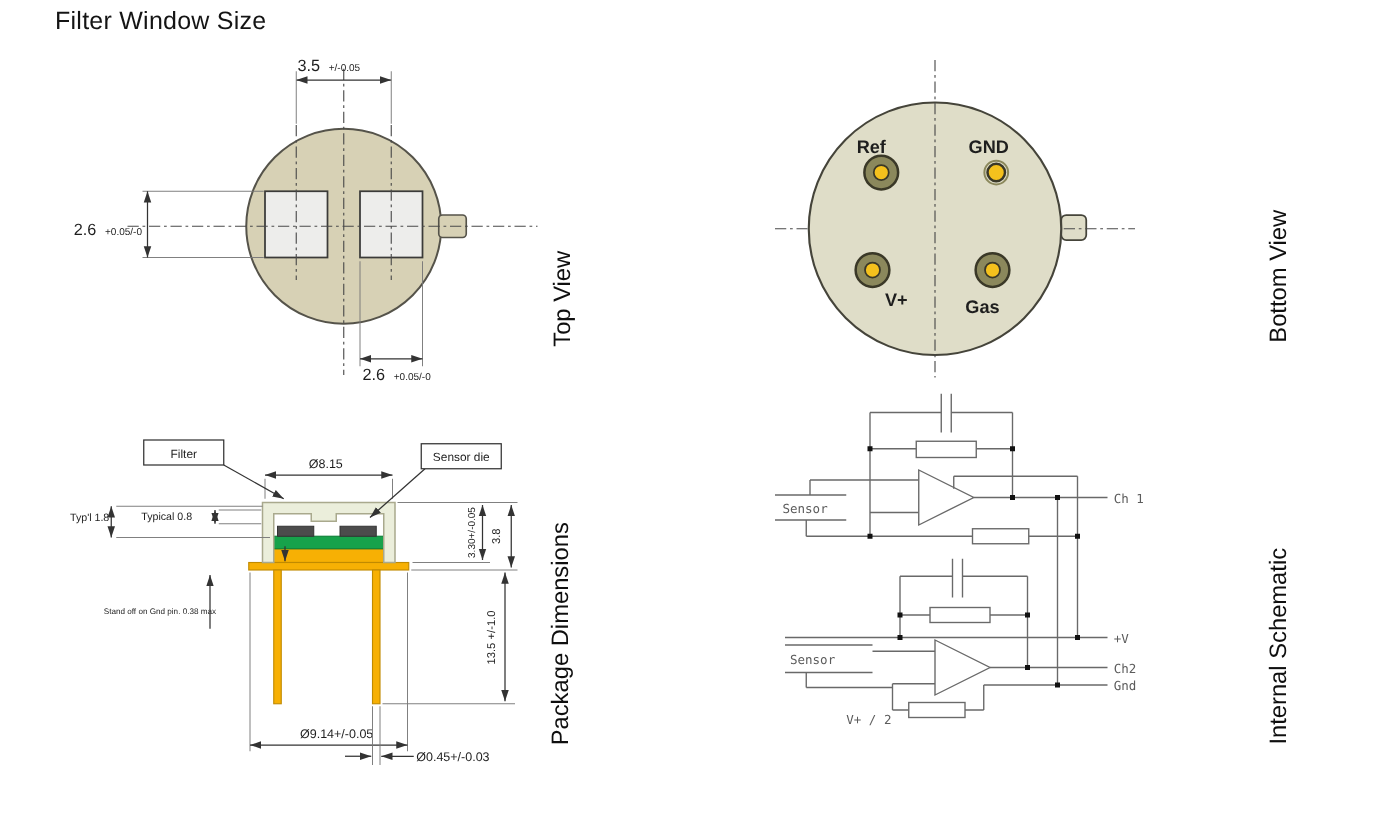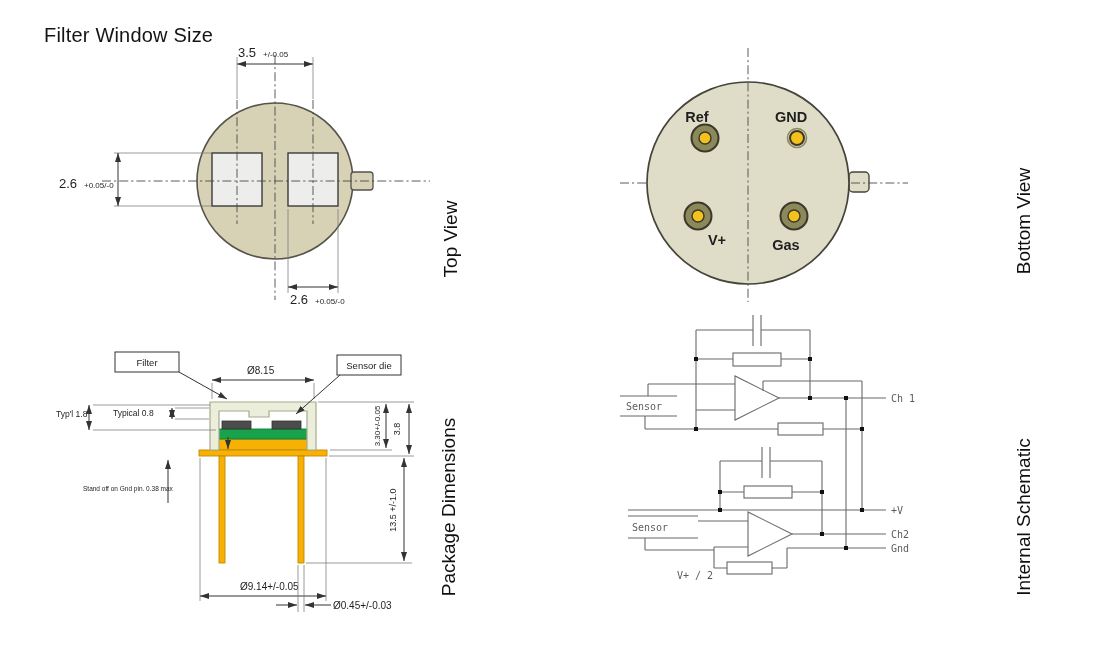--- a/index.html
+++ b/index.html
@@ -1,18 +1,18 @@
 <!DOCTYPE html>
 <html><head>
 <meta charset="utf-8">
 <style>
   html,body { margin:0; padding:0; background:#fff; }
   body { width:1105px; height:661px; font-family:"Liberation Sans",sans-serif; }
   .page { position:relative; width:1105px; height:661px; background:#ffffff; overflow:hidden; }
-  .title { position:absolute; left:44px; top:24px; font-size:20px; color:#141414; letter-spacing:.2px; }
+  .title { position:absolute; left:44px; top:6px; font-size:20px; color:#141414; letter-spacing:.2px; }
   .vlabel { position:absolute; font-size:19px; color:#0f0f0f; white-space:nowrap; text-align:center;
             transform:rotate(-90deg); z-index:5; }
   svg { position:absolute; overflow:visible; }
   svg text { font-family:"Liberation Sans",sans-serif; fill:#1e1e1e; }
   .schem text { font-family:"DejaVu Sans Mono",monospace; fill:#5c5c5c; }
   .cl   { stroke:#4a4a4a; stroke-width:.9; stroke-dasharray:9 3 2.2 3; fill:none; }
   .ext  { stroke:#787878; stroke-width:.75; fill:none; }
   .dim  { stroke:#333; stroke-width:1; fill:none; }
   .wire { stroke:#696969; stroke-width:1.1; fill:none; }
   .comp { stroke:#696969; stroke-width:1.1; fill:#fff; }

